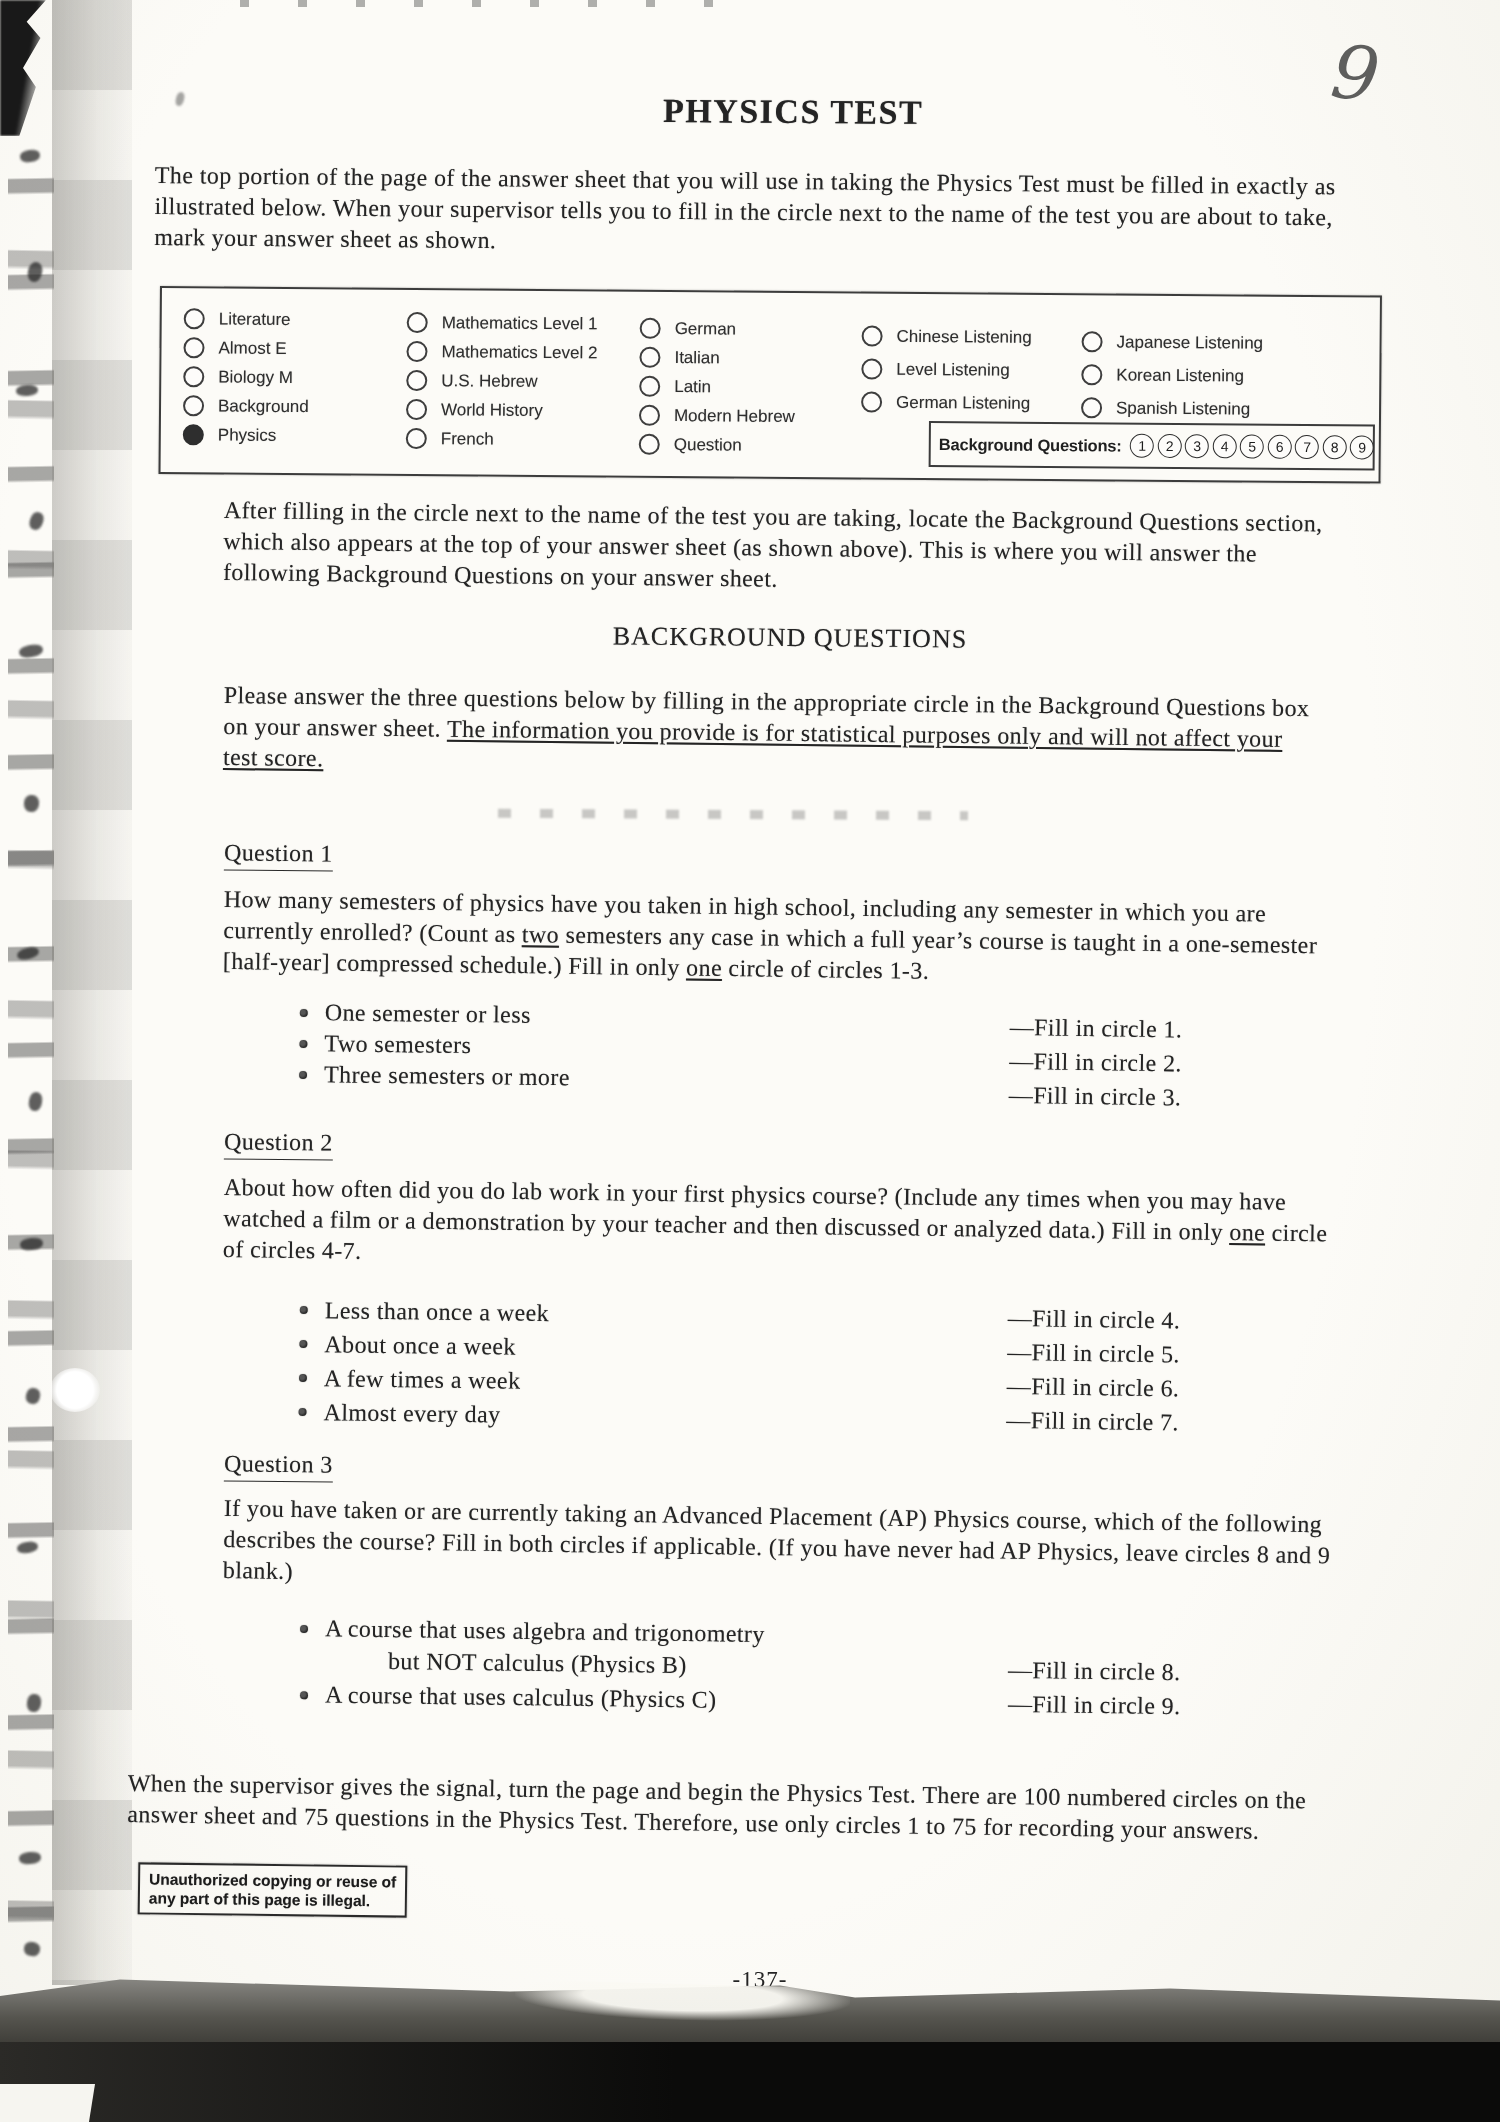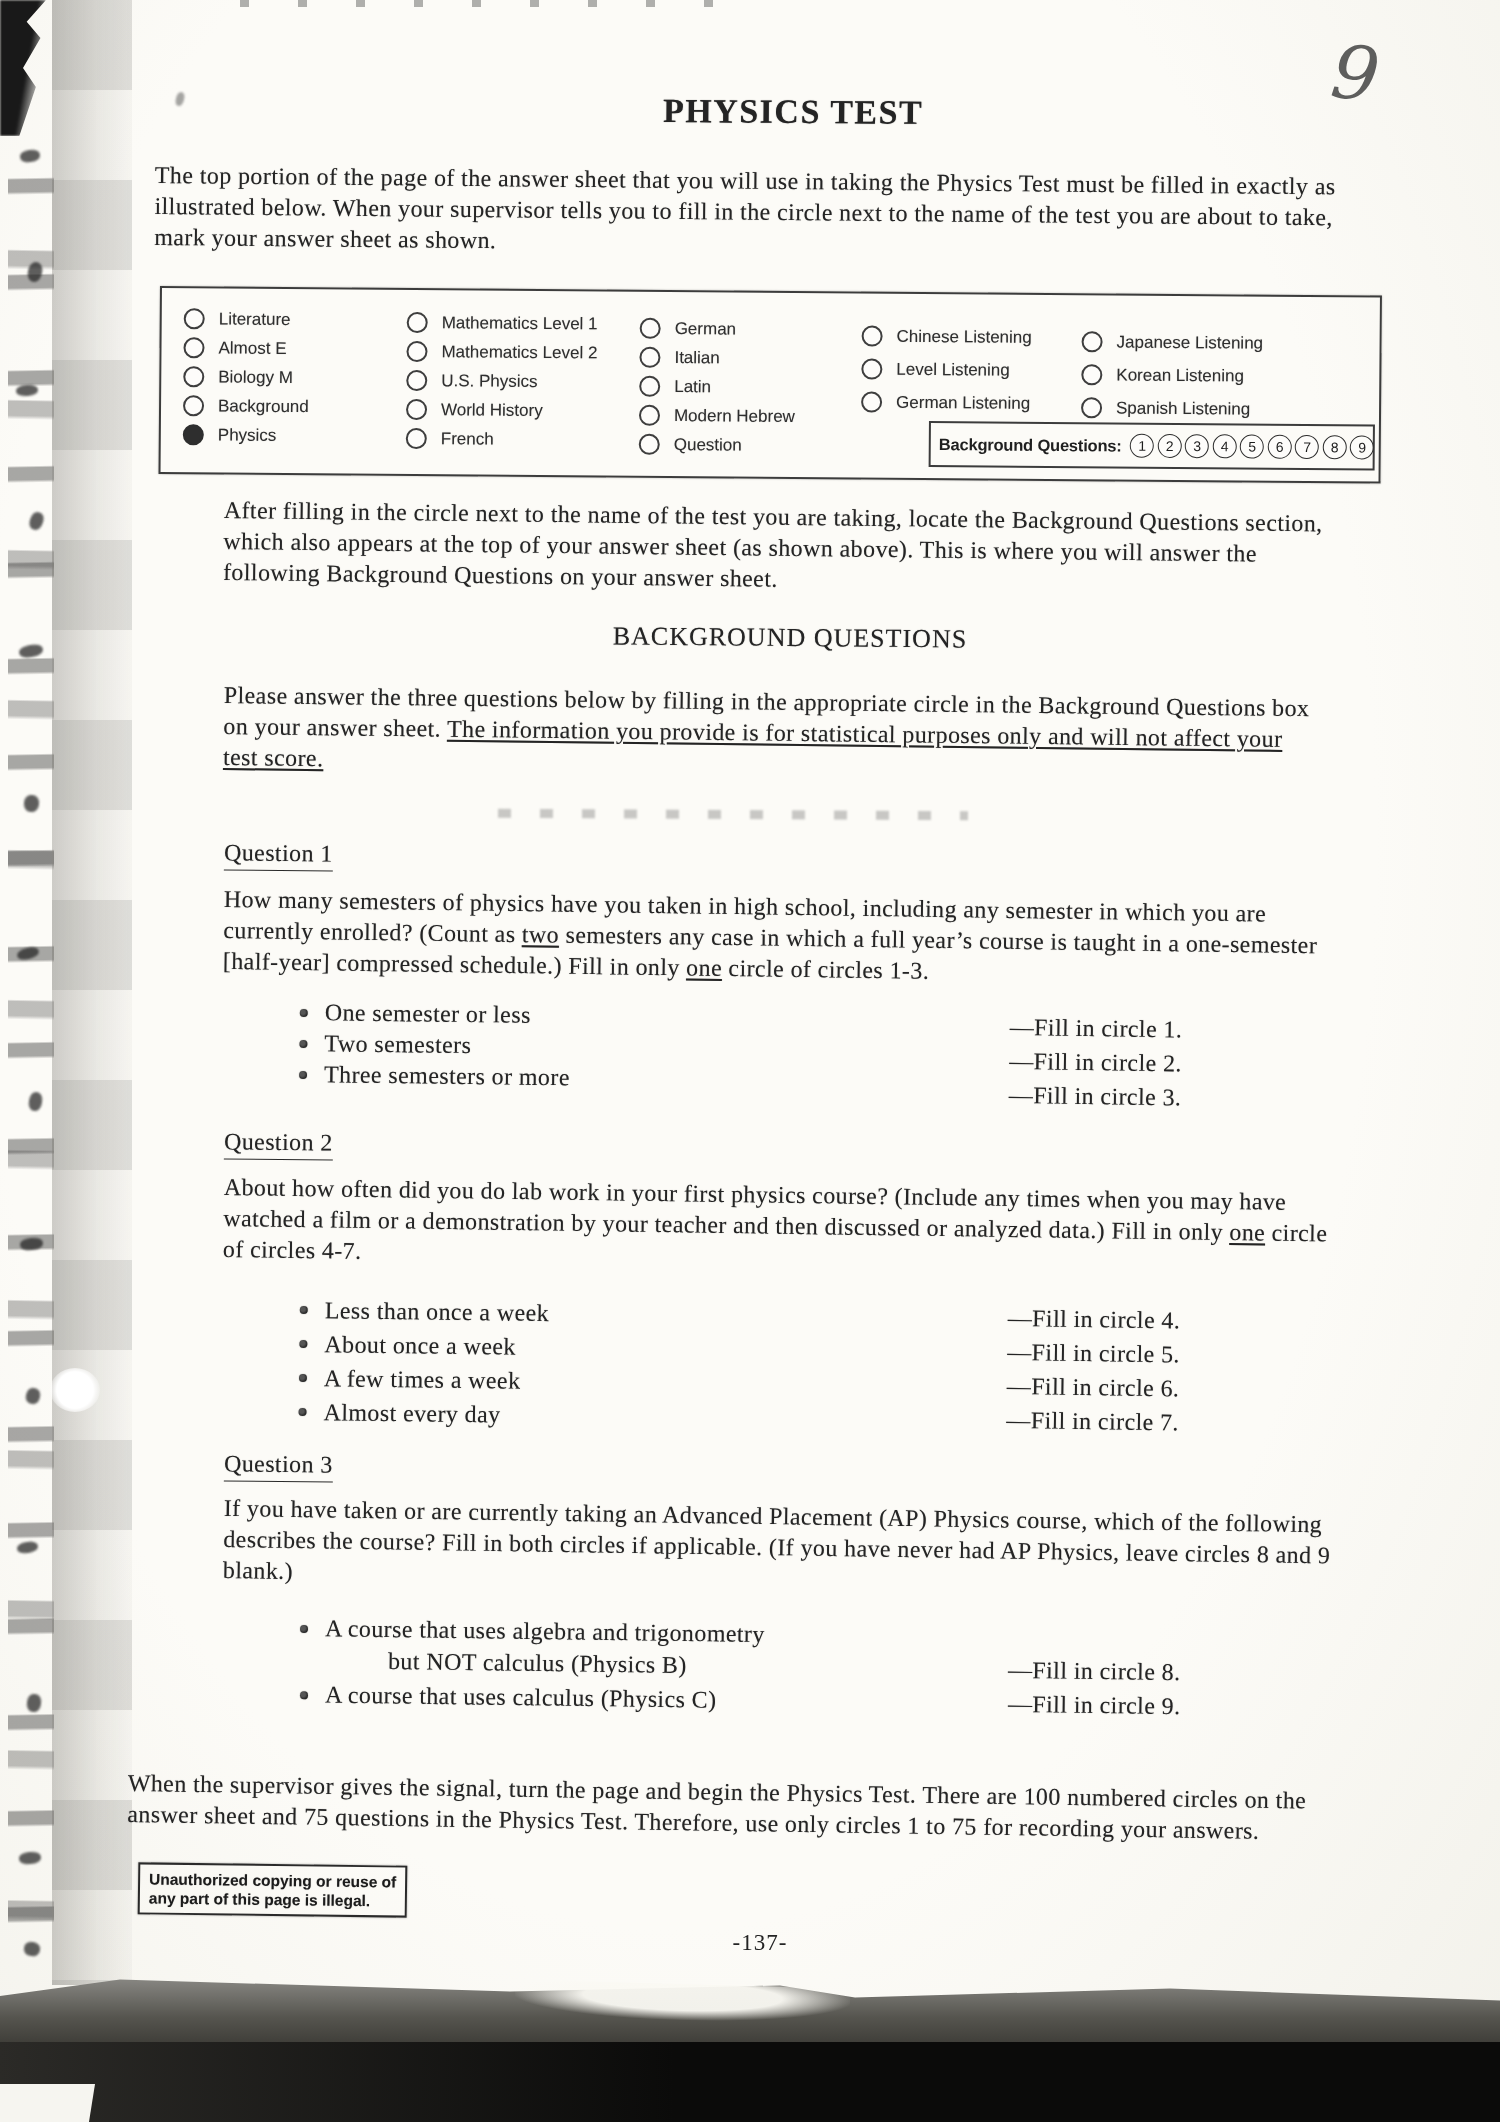--- a/index.html
+++ b/index.html
@@ -46,21 +46,21 @@
   .b-row.sp{height:34px;}
   .bullet{width:8px;height:8px;border-radius:50%;flex:none;margin-right:17px;
         background:radial-gradient(circle at 40% 40%, #555 0 30%, #1d1d1d 75%);
         box-shadow:0 0 1px rgba(0,0,0,.6);}
   .fill-col .line{height:34px;}
   
   .copybox{border:2px solid #2a2a2a;padding:5px 9px;width:max-content;
         font-family:"Liberation Sans", sans-serif;font-weight:700;font-size:15.5px;
         line-height:19px;color:#1c1c1c;text-shadow:0 0 1px rgba(0,0,0,.3);
         box-shadow:0 0 2px rgba(60,60,60,.5);}
-  .pageno{font-size:23px;letter-spacing:1px;}
+  .pageno{font-size:23px;letter-spacing:1px;margin-top:37px;}
   .hand9{font-family:"DejaVu Serif", serif;font-style:italic;font-weight:100;
         font-size:74px;color:#494949;transform:rotate(7deg);opacity:.88;}
   
   .topleft-dark{left:0;top:0;width:46px;height:136px;background:linear-gradient(100deg,#191919 0 55%,rgba(25,25,25,.2) 78%,transparent 90%);
         clip-path:polygon(0 0,100% 0,58% 16%,88% 28%,50% 50%,78% 64%,42% 100%,0 100%);
         filter:blur(1px);}
   .speck-col{left:8px;top:140px;width:46px;height:1840px;opacity:.8;filter:blur(.7px);
         background:
           repeating-linear-gradient(179deg, transparent 0 38px, rgba(40,40,40,.5) 40px 52px, transparent 55px 96px),
           repeating-linear-gradient(181deg, transparent 0 110px, rgba(30,30,30,.35) 112px 126px, transparent 130px 150px);}
@@ -146,21 +146,21 @@
     <div class="opt">
         <span class="circle"></span>
         <span class="olabel">Mathematics Level 1</span>
       </div>
     <div class="opt">
         <span class="circle"></span>
         <span class="olabel">Mathematics Level 2</span>
       </div>
     <div class="opt">
         <span class="circle"></span>
-        <span class="olabel">U.S. Physics</span>
+        <span class="olabel">U.S. Hebrew</span>
       </div>
     <div class="opt">
         <span class="circle"></span>
         <span class="olabel">World History</span>
       </div>
     <div class="opt">
         <span class="circle"></span>
         <span class="olabel">French</span>
       </div>
   </div>

